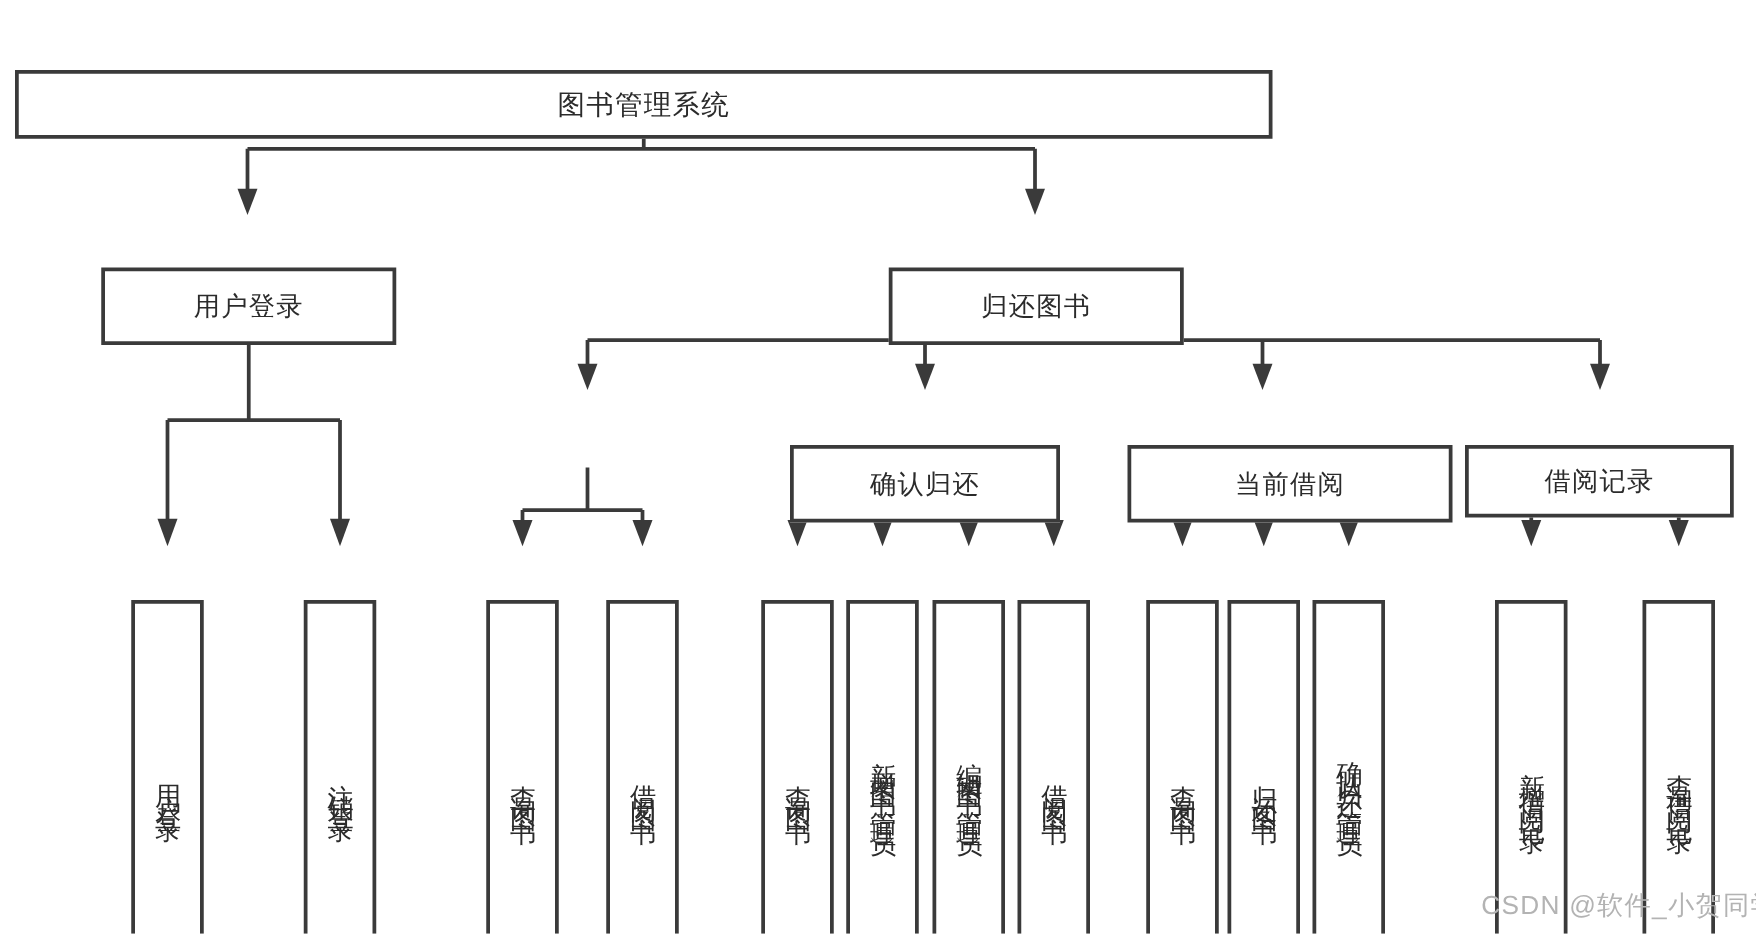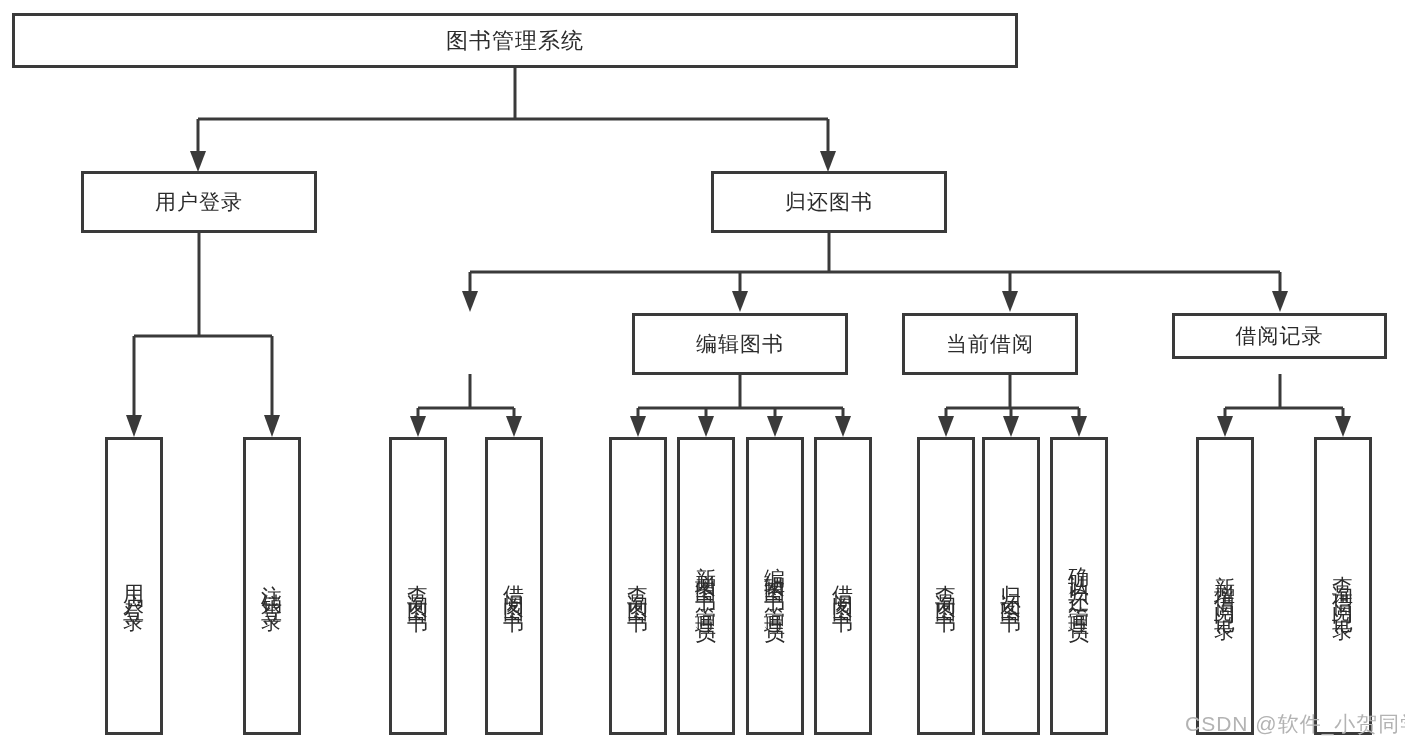--- a/index.html
+++ b/index.html
@@ -4,21 +4,21 @@
 <style>
   html,body{margin:0;padding:0;background:#fff;}
   .canvas{
     position:relative;width:1405px;height:747px;background:#ffffff;
     font-family:"Liberation Sans","DejaVu Sans",sans-serif;overflow:hidden;
   }
   .wires{position:absolute;left:0;top:0;width:1405px;height:747px;pointer-events:none;}
   .node{
     position:absolute;box-sizing:border-box;border:3px solid #3a3a3a;background:#fff;
     display:flex;align-items:center;justify-content:center;
-    color:#2b2b2b;font-size:21px;letter-spacing:1px;
+    color:#2b2b2b;font-size:21px;letter-spacing:1px;margin-top:43px;
   }
   .leaf{width:58px;top:437px;height:298px;}
   .vtext{
     writing-mode:vertical-rl;text-orientation:mixed;
     font-size:21px;line-height:1;letter-spacing:9px;color:#2b2b2b;
   }
   .watermark{
     position:absolute;top:710px;left:1185px;width:212px;
     font-size:21px;color:#b3b3b3;letter-spacing:1px;white-space:nowrap;z-index:10;
   }
@@ -88,23 +88,23 @@
     <path stroke="none" d="M1217,416 L1233,416 L1225,437 Z"></path>
     <line x1="1343" y1="408" x2="1343" y2="417"></line>
     <path stroke="none" d="M1335,416 L1351,416 L1343,437 Z"></path>
   </svg>
 
   <div class="node" style="left:12px;top:13px;width:1006px;height:55px;font-size:22px;">图书管理系统</div>
 
   <div class="node" style="left:81px;top:171px;width:236px;height:62px;">用户登录</div>
   <div class="node" style="left:711px;top:171px;width:236px;height:62px;">归还图书</div>
 
-  <div class="node" style="left:632px;top:313px;width:216px;height:62px;">编辑图书</div>
-  <div class="node" style="left:902px;top:313px;width:176px;height:62px;">当前借阅</div>
-  <div class="node" style="left:1172px;top:313px;width:215px;height:46px;">借阅记录</div>
+  <div class="node" style="left:632px;top:313px;width:216px;height:62px;">确认归还</div>
+  <div class="node" style="left:902px;top:313px;width:260px;height:62px;">当前借阅</div>
+  <div class="node" style="left:1172px;top:313px;width:215px;height:58px;">借阅记录</div>
 
   <div class="node leaf" style="left:105px;">
     <span class="vtext">用户登录</span>
   </div>
   <div class="node leaf" style="left:243px;">
     <span class="vtext">注销登录</span>
   </div>
 
   <div class="node leaf" style="left:389px;">
     <span class="vtext">查询图书</span>

